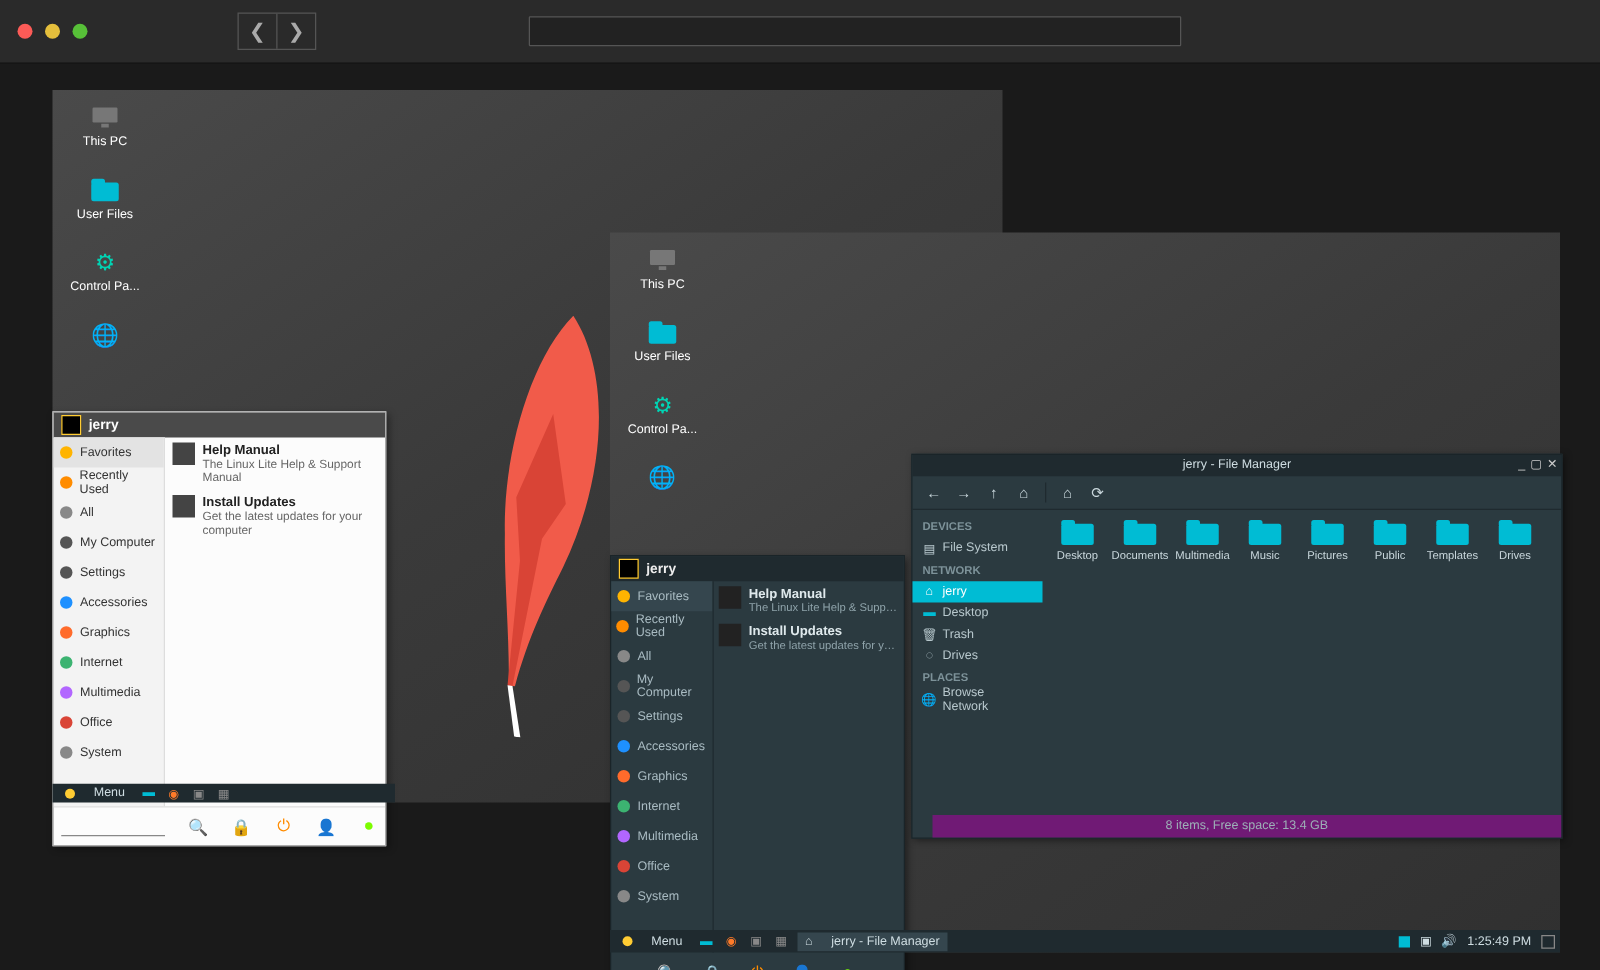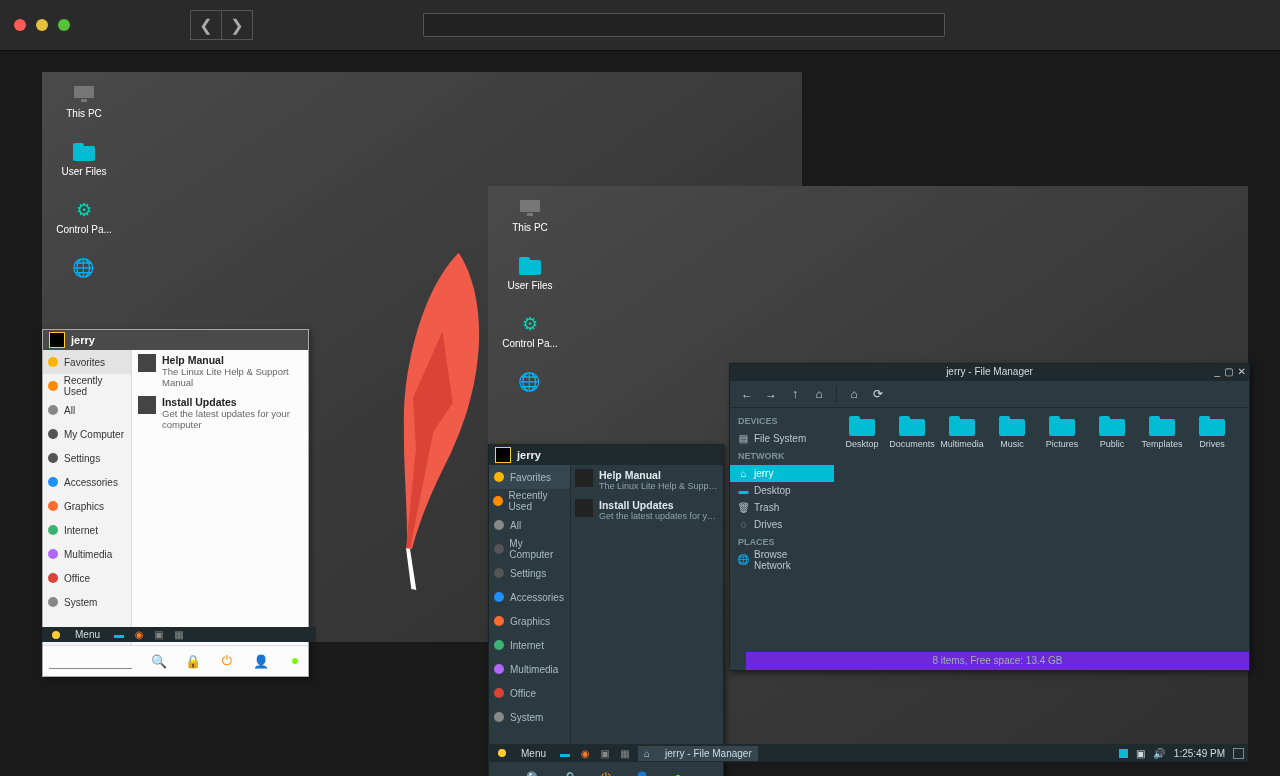--- a/index.html
+++ b/index.html
@@ -71,21 +71,21 @@
   .fm .side .hdr{font-size:9px;color:#7d9299;padding:4px 8px;font-weight:bold;}
   .fm .side .sitm{height:17px;display:flex;align-items:center;gap:5px;padding:0 8px;font-size:10px;color:#b8c8cd;}
   .fm .side .sitm.sel{background:#00bcd4;color:#fff;}
   .fm .side .sic{width:11px;height:11px;display:flex;align-items:center;justify-content:center;}
   .fm .files{flex:1;padding:8px 4px;display:flex;flex-wrap:wrap;align-content:flex-start;gap:4px 2px;}
   .fm .fitem{width:48px;text-align:center;font-size:9px;color:#c9d7dc;}
   .fm .fitem .folder{width:26px;height:20px;margin:0 auto 3px;}
   .folder{position:relative;}
   .folder::before{content:"";position:absolute;top:0;left:0;width:11px;height:4px;background:#00bcd4;border-radius:2px 2px 0 0;}
   .folder::after{content:"";position:absolute;top:3px;left:0;right:0;bottom:0;background:#00bcd4;border-radius:2px;}
-  .fm .status{position:absolute;bottom:0;left:16px;right:0;height:18px;background:#6d28d9;text-align:center;font-size:10px;color:#9db0b7;line-height:18px;}
+  .fm .status{position:absolute;bottom:0;left:16px;right:0;height:18px;background:#701a75;text-align:center;font-size:10px;color:#9db0b7;line-height:18px;}
 
   
   .taskbar{position:absolute;height:15px;background:#1f2a2f;display:flex;align-items:center;padding:0 4px;gap:6px;font-size:10px;color:#cfdde2;}
   .taskbar .tbtn{padding:0 6px;display:flex;align-items:center;gap:15px;height:15px;}
   .taskbar .tray{margin-left:auto;display:flex;align-items:center;gap:8px;font-size:10px;}
   .pin{width:14px;height:14px;display:flex;align-items:center;justify-content:center;}
   .sq{width:9px;height:9px;}
   
   
   .cc{width:10px;height:10px;border-radius:50%;}

